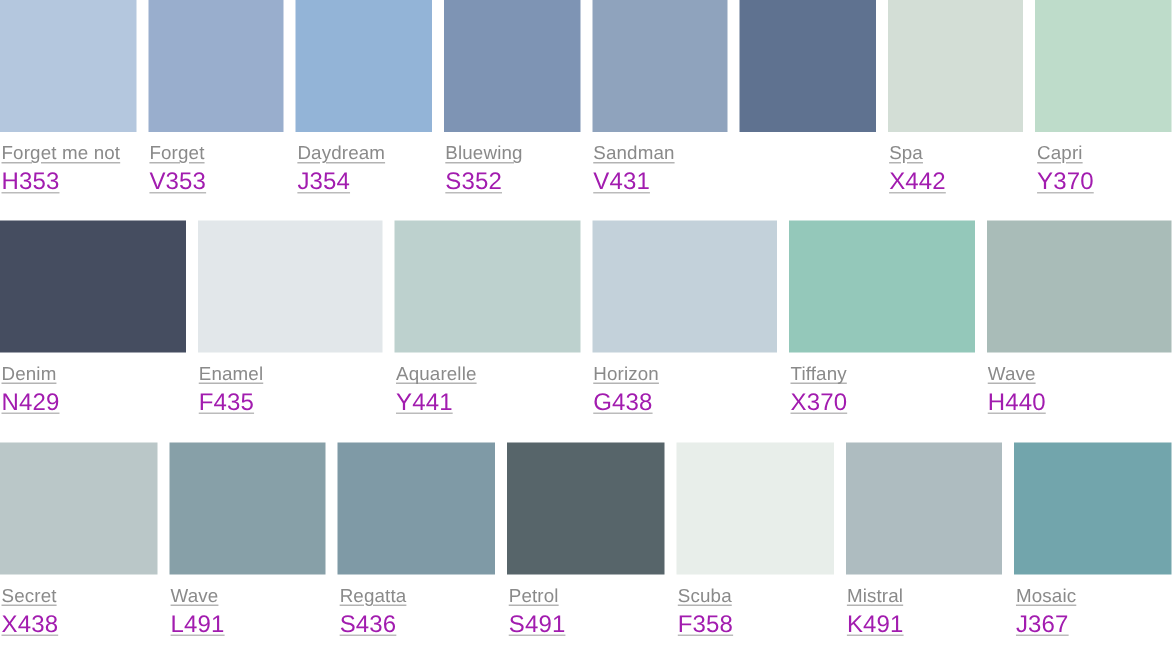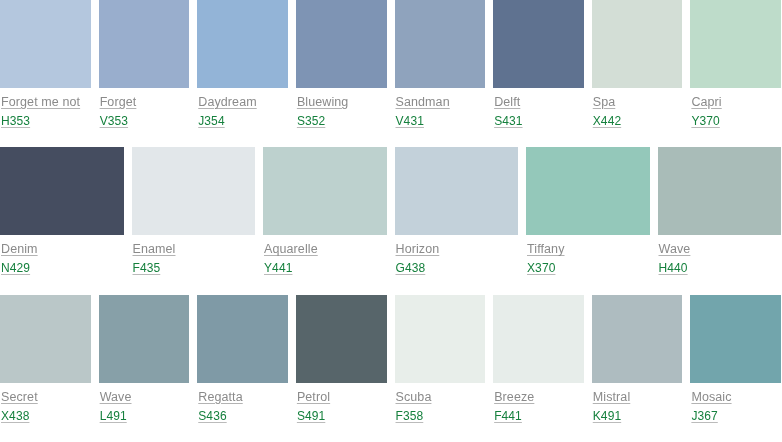--- a/index.html
+++ b/index.html
@@ -58,23 +58,23 @@
     font-size: 12.5px;
     line-height: 15px;
     color: #8a8a8a;
     text-decoration: underline;
     text-decoration-color: #b3b3b3;
     text-underline-offset: 2px;
     white-space: nowrap;
     letter-spacing: 0.1px;
   }
   .swatch-code {
-    font-size: 12px;
+    font-size: 16px;
     line-height: 15px;
-    color: #15803d;
+    color: #a21caf;
     text-decoration: underline;
     text-decoration-color: #bbbbbb;
     text-underline-offset: 2px;
     white-space: nowrap;
     letter-spacing: 0.1px;
   }
 </style>
 </head>
 <body style="background-color: rgb(255, 255, 255);">
 
@@ -110,24 +110,20 @@
       </div>
       <div class="swatch-cell">
         <div class="swatch-chip" style="background-color: rgb(143, 163, 189);"></div>
         <div class="swatch-meta">
           <span class="swatch-name">Sandman</span>
           <span class="swatch-code">V431</span>
         </div>
       </div>
       <div class="swatch-cell">
         <div class="swatch-chip" style="background-color: rgb(95, 114, 144);"></div>
-        <div class="swatch-meta">
-          <span class="swatch-name">Delft</span>
-          <span class="swatch-code">S431</span>
-        </div>
       </div>
       <div class="swatch-cell">
         <div class="swatch-chip" style="background-color: rgb(211, 222, 214);"></div>
         <div class="swatch-meta">
           <span class="swatch-name">Spa</span>
           <span class="swatch-code">X442</span>
         </div>
       </div>
       <div class="swatch-cell">
         <div class="swatch-chip" style="background-color: rgb(190, 220, 202);"></div>
@@ -208,27 +204,20 @@
         <div class="swatch-meta">
           <span class="swatch-name">Petrol</span>
           <span class="swatch-code">S491</span>
         </div>
       </div>
       <div class="swatch-cell">
         <div class="swatch-chip" style="background-color: rgb(232, 238, 234);"></div>
         <div class="swatch-meta">
           <span class="swatch-name">Scuba</span>
           <span class="swatch-code">F358</span>
-        </div>
-      </div>
-      <div class="swatch-cell">
-        <div class="swatch-chip" style="background-color: rgb(231, 237, 234);"></div>
-        <div class="swatch-meta">
-          <span class="swatch-name">Breeze</span>
-          <span class="swatch-code">F441</span>
         </div>
       </div>
       <div class="swatch-cell">
         <div class="swatch-chip" style="background-color: rgb(174, 188, 192);"></div>
         <div class="swatch-meta">
           <span class="swatch-name">Mistral</span>
           <span class="swatch-code">K491</span>
         </div>
       </div>
       <div class="swatch-cell">

